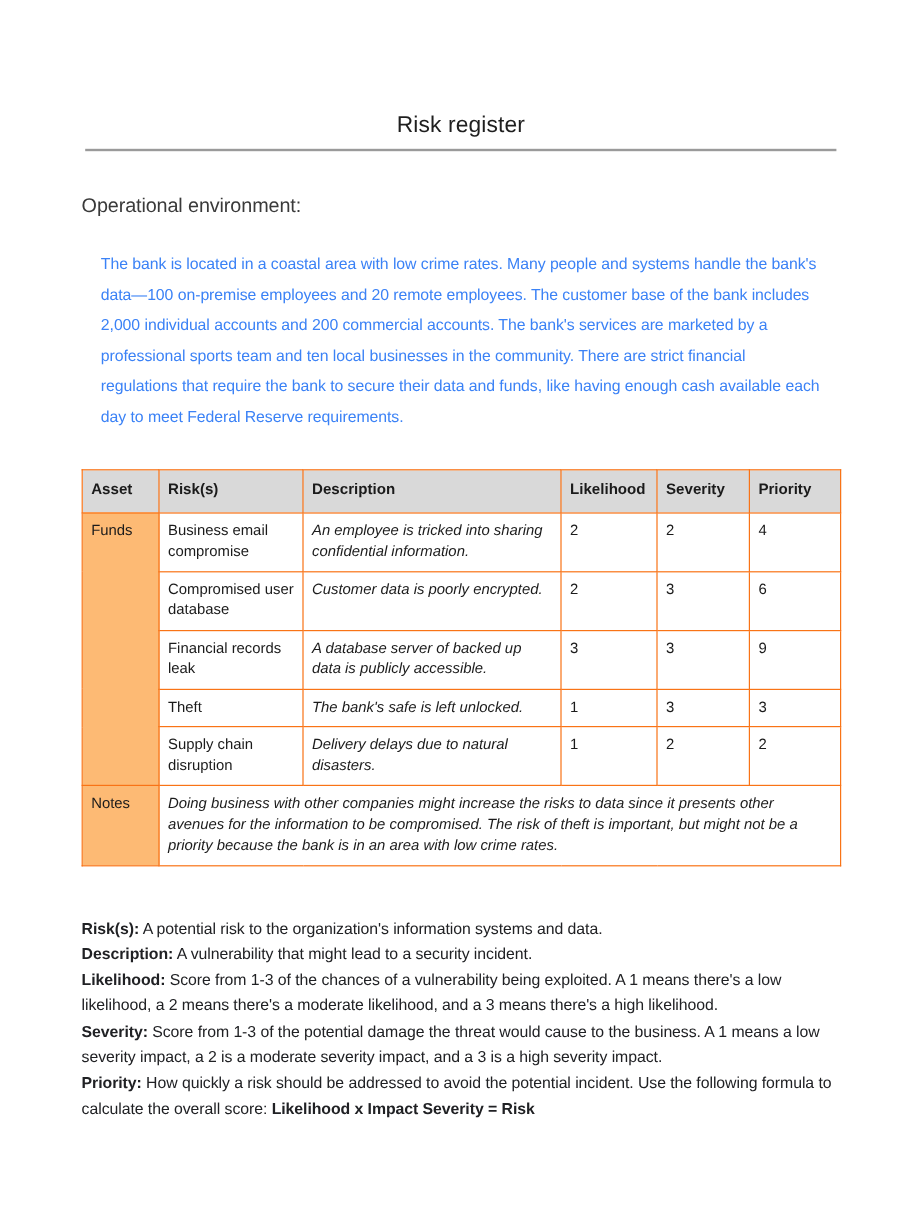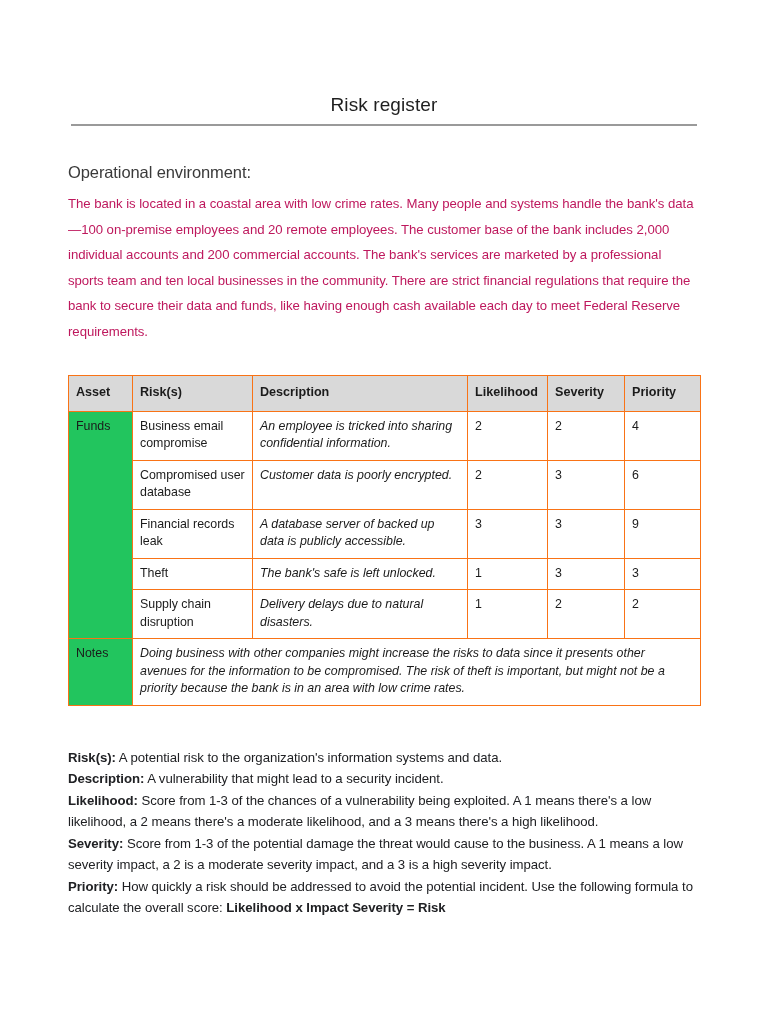--- a/index.html
+++ b/index.html
@@ -47,22 +47,22 @@
     color: #3a3a3a;
     margin: 0;
     padding-top: 35px;
     line-height: 22px;
     letter-spacing: -0.1px;
   }
 
   .intro {
     font-size: 13.2px;
     line-height: 25.5px;
-    color: #be185d;
-    margin: 0;
+    color: #3b82f6;
+    margin: 16px;
     padding-top: 8px;
     letter-spacing: -0.05px;
   }
 
   
   .risk-table {
     margin-top: 31px;
     border-collapse: collapse;
     width: 632px;
     table-layout: fixed;
@@ -85,21 +85,21 @@
     font-size: 12.6px;
   }
   .col-asset   { width: 64px; }
   .col-risks   { width: 120px; }
   .col-desc    { width: 215px; }
   .col-like    { width: 80px; }
   .col-sev     { width: 77px; }
   .col-prio    { width: 76px; }
 
   .cell-asset {
-    background: #22c55e;
+    background: #fdba74;
   }
   .cell-desc {
     font-style: italic;
   }
   .cell-num {
     text-align: right;
   }
   .cell-notes {
     font-style: italic;
     line-height: 24px;

